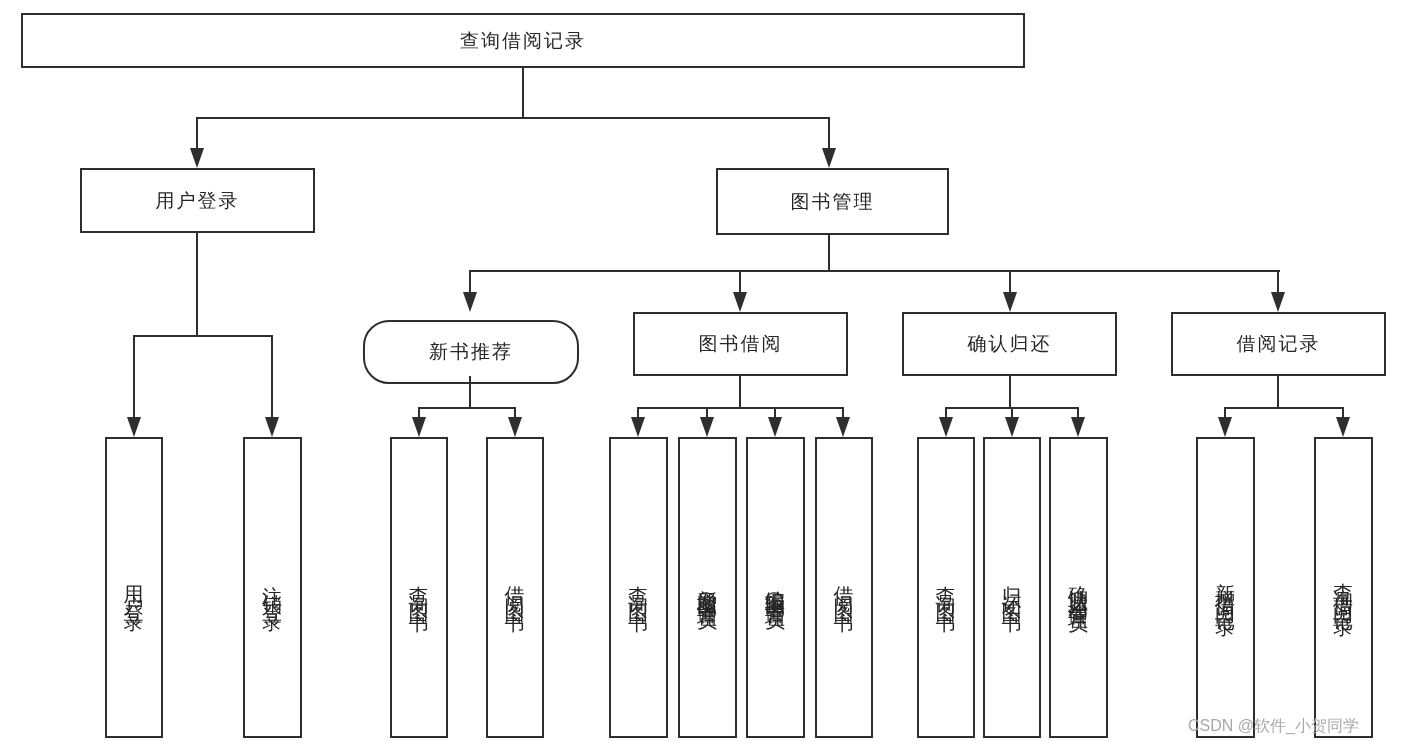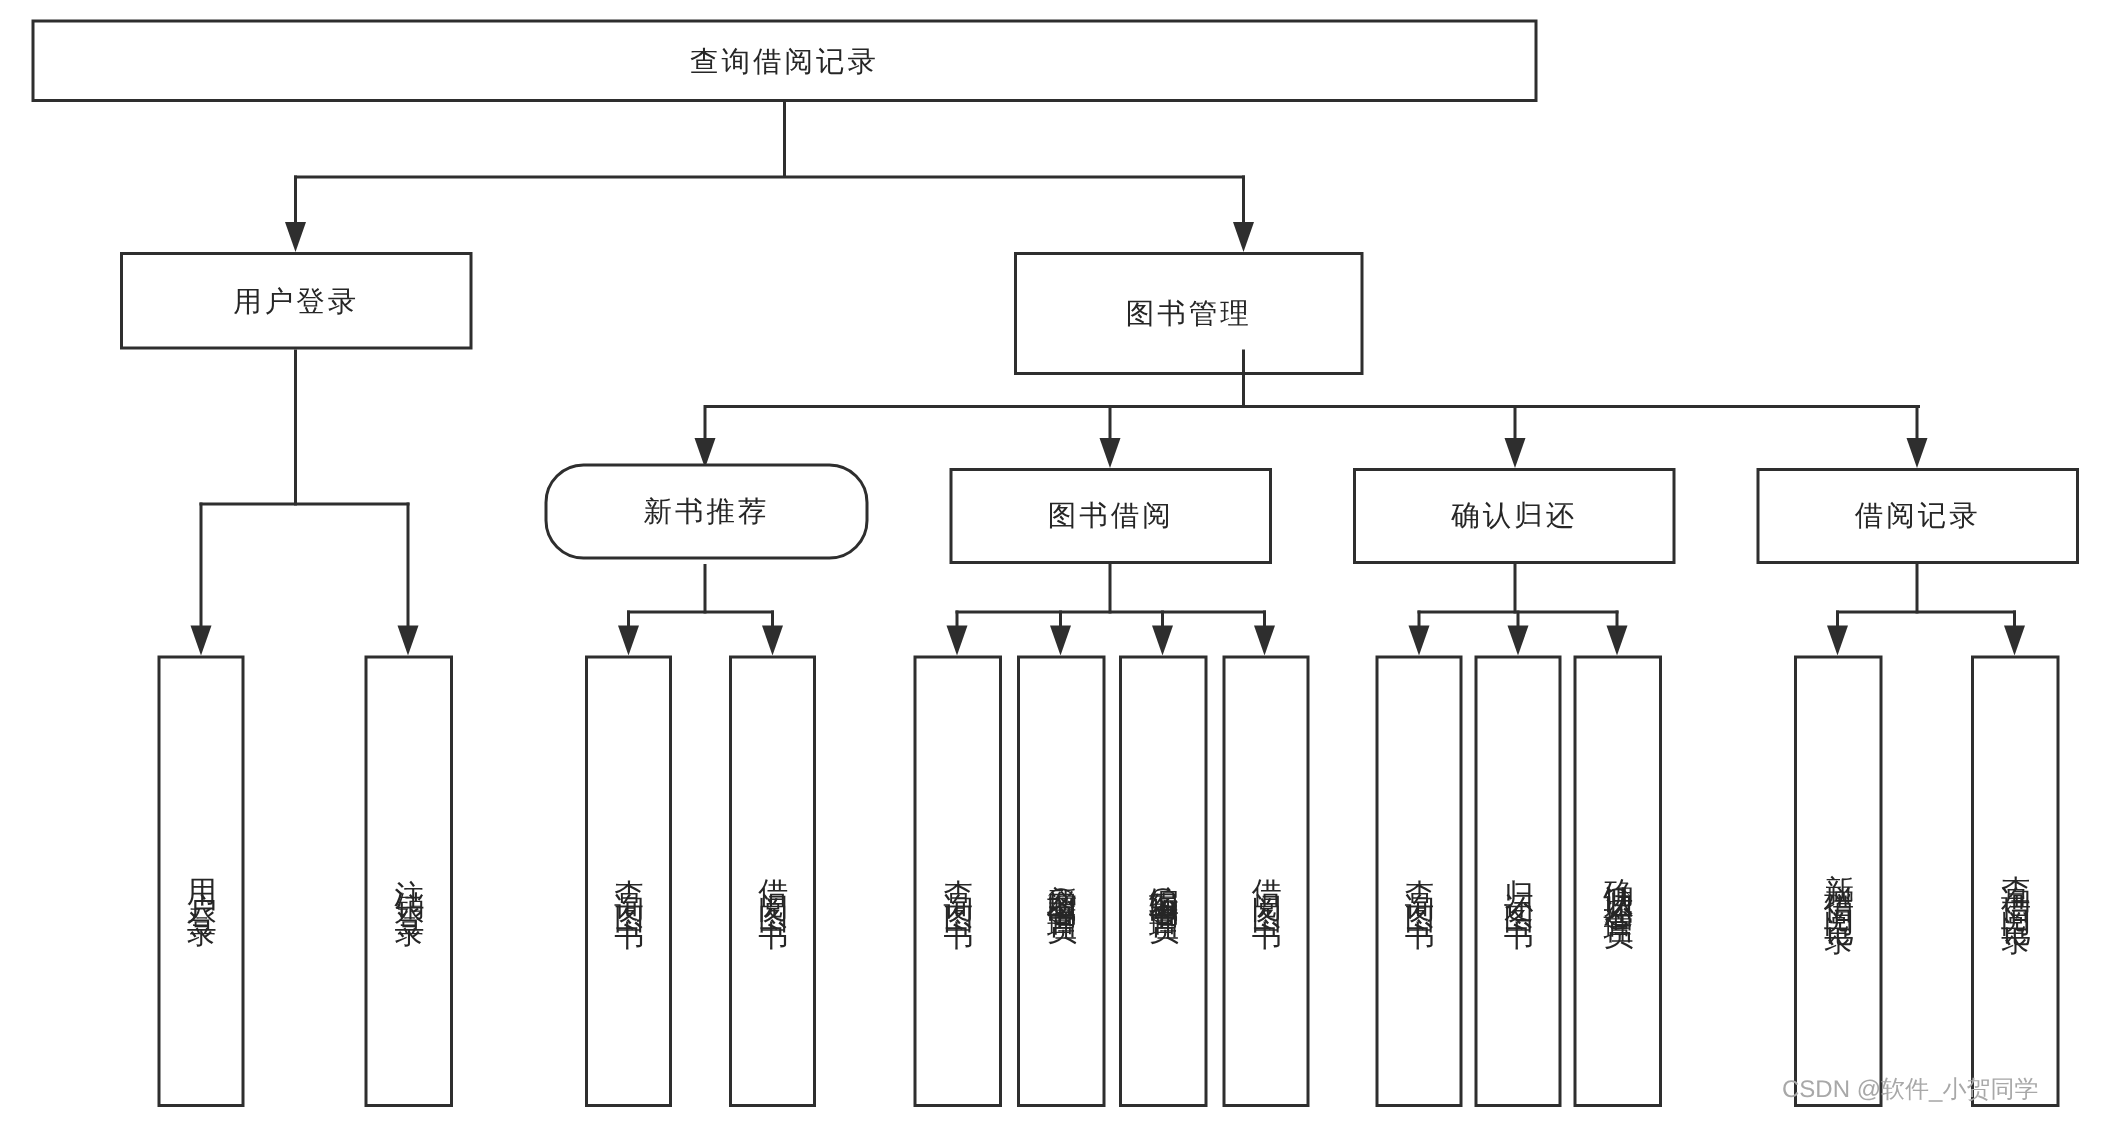--- a/index.html
+++ b/index.html
@@ -60,41 +60,41 @@
   <div class="box hlabel" style="left:21px; top:13px; width:1004px; height:55px;">查询借阅记录</div>
 
   <div class="vl" style="left:522px; top:68px; height:50px;"></div>
   <div class="hl" style="left:196px; top:117px; width:634px;"></div>
   <div class="vl" style="left:196px; top:117px; height:34px;"></div>
   <div class="arr" style="left:190px; top:148px;"></div>
   <div class="vl" style="left:828px; top:117px; height:34px;"></div>
   <div class="arr" style="left:822px; top:148px;"></div>
 
   <div class="box hlabel" style="left:80px; top:168px; width:235px; height:65px;">用户登录</div>
-  <div class="box hlabel" style="left:676px; top:168px; width:233px; height:82px;">图书管理</div>
+  <div class="box hlabel" style="left:716px; top:168px; width:233px; height:67px;">图书管理</div>
 
   <div class="vl" style="left:196px; top:233px; height:104px;"></div>
   <div class="hl" style="left:133px; top:335px; width:140px;"></div>
   <div class="vl" style="left:133px; top:335px; height:84px;"></div>
   <div class="arr" style="left:127px; top:417px;"></div>
   <div class="vl" style="left:271px; top:335px; height:84px;"></div>
   <div class="arr" style="left:265px; top:417px;"></div>
 
   <div class="vl" style="left:828px; top:233px; height:39px;"></div>
   <div class="hl" style="left:470px; top:270px; width:810px;"></div>
   <div class="vl" style="left:469px; top:270px; height:24px;"></div>
   <div class="arr" style="left:463px; top:292px;"></div>
   <div class="vl" style="left:739px; top:270px; height:24px;"></div>
   <div class="arr" style="left:733px; top:292px;"></div>
   <div class="vl" style="left:1009px; top:270px; height:24px;"></div>
   <div class="arr" style="left:1003px; top:292px;"></div>
   <div class="vl" style="left:1277px; top:270px; height:24px;"></div>
   <div class="arr" style="left:1271px; top:292px;"></div>
 
-  <div class="box hlabel" style="left:363px; top:309px; width:216px; height:64px;border-radius:26px;">新书推荐</div>
+  <div class="box hlabel" style="left:363px; top:320px; width:216px; height:64px;border-radius:26px;">新书推荐</div>
   <div class="box hlabel" style="left:633px; top:312px; width:215px; height:64px;font-family:Liberation Serif, serif;">图书借阅</div>
   <div class="box hlabel" style="left:902px; top:312px; width:215px; height:64px;">确认归还</div>
   <div class="box hlabel" style="left:1171px; top:312px; width:215px; height:64px;font-family:Liberation Mono, monospace;">借阅记录</div>
 
   <div class="vl" style="left:469px; top:376px; height:33px;"></div>
   <div class="hl" style="left:418px; top:407px; width:98px;"></div>
   <div class="vl" style="left:418px; top:407px; height:14px;"></div>
   <div class="arr" style="left:412px; top:417px;"></div>
   <div class="vl" style="left:514px; top:407px; height:14px;"></div>
   <div class="arr" style="left:508px; top:417px;"></div>

